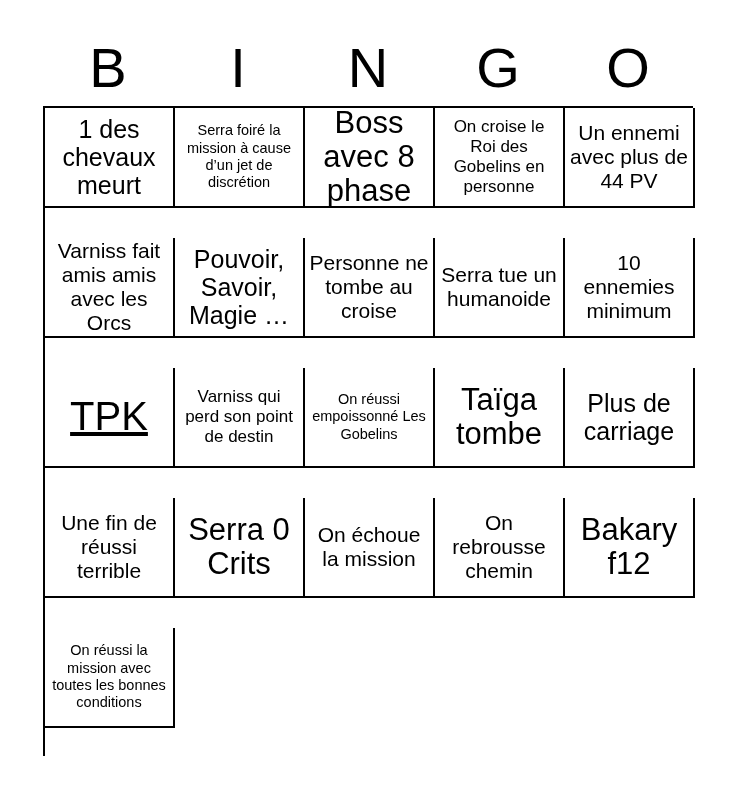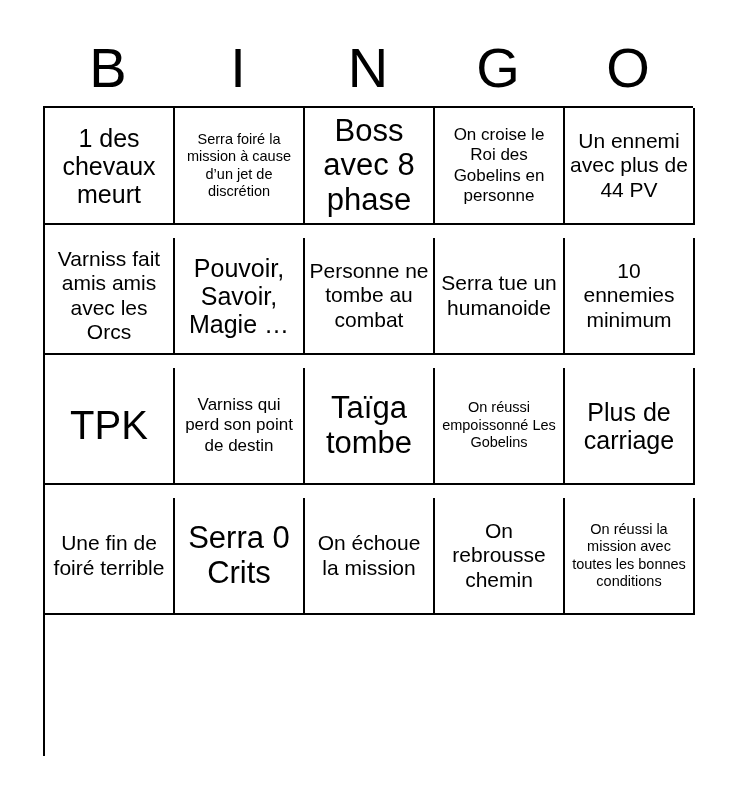--- a/index.html
+++ b/index.html
@@ -55,21 +55,21 @@
     height: 650px;
     border-top: 2px solid #000;
     border-left: 2px solid #000;
     box-sizing: border-box;
     display: grid;
     grid-template-columns: repeat(5, 130px);
     grid-template-rows: repeat(5, 130px);
   }
   .cell {
     width: 130px;
-    height: 117px;
+    height: 100px;
     box-sizing: border-box;
     border-right: 2px solid #000;
     border-bottom: 2px solid #000;
     display: flex;
     align-items: center;
     justify-content: center;
     text-align: center;
     padding: 2px 4px;
     overflow: hidden;
     background: #ffffff;
@@ -82,21 +82,21 @@
     overflow-wrap: break-word;
     hyphens: none;
   }
 
   
   .fs-xs  { font-size: 14.5px; line-height: 1.2; }
   .fs-s   { font-size: 17px;   line-height: 1.18; }
   .fs-m   { font-size: 21px;   line-height: 1.15; }
   .fs-l   { font-size: 25px;   line-height: 1.12; }
   .fs-xl  { font-size: 31px;   line-height: 1.1; }
-  .fs-xxl { font-size: 40px;   line-height: 1.08; }
+  .fs-xxl { font-size: 40px;   line-height: 1.08; text-decoration: underline; }
 </style>
 </head>
 <body>
 
 <div id="card">
 
   <div id="header">
     <div class="header-letter">B</div>
     <div class="header-letter">I</div>
     <div class="header-letter">N</div>
@@ -123,55 +123,58 @@
       <span class="cell-text fs-m">Un ennemi avec plus de 44 PV</span>
     </div>
     <div class="cell">
       <span class="cell-text fs-m">Varniss fait amis amis avec les Orcs</span>
     </div>
     <div class="cell">
       <span class="cell-text fs-l">Pouvoir, Savoir, Magie …</span>
     </div>
 
     <div class="cell">
-      <span class="cell-text fs-m">Personne ne tombe au combat</span>
+      <span class="cell-text fs-m">Personne ne tombe au croise</span>
     </div>
     <div class="cell">
       <span class="cell-text fs-m">Serra tue un humanoide</span>
     </div>
     <div class="cell">
       <span class="cell-text fs-m">10 ennemies minimum</span>
     </div>
     <div class="cell">
       <span class="cell-text fs-xxl">TPK</span>
     </div>
 
     <div class="cell">
       <span class="cell-text fs-s">Varniss qui perd son point de destin</span>
     </div>
     <div class="cell">
-      <span class="cell-text fs-xl">Taïga tombe</span>
+      <span class="cell-text fs-xs">On réussi empoissonné Les Gobelins</span>
     </div>
     <div class="cell">
-      <span class="cell-text fs-xs">On réussi empoissonné Les Gobelins</span>
+      <span class="cell-text fs-xl">Taïga tombe</span>
     </div>
     <div class="cell">
       <span class="cell-text fs-l">Plus de carriage</span>
     </div>
     <div class="cell">
-      <span class="cell-text fs-m">Une fin de foiré terrible</span>
+      <span class="cell-text fs-m">Une fin de réussi terrible</span>
     </div>
 
     <div class="cell">
       <span class="cell-text fs-xl">Serra 0 Crits</span>
     </div>
     <div class="cell">
       <span class="cell-text fs-m">On échoue la mission</span>
     </div>
     <div class="cell">
       <span class="cell-text fs-m">On rebrousse chemin</span>
     </div>
     <div class="cell">
+      <span class="cell-text fs-xl">Bakary f12</span>
+    </div>
+    <div class="cell">
       <span class="cell-text fs-xs">On réussi la mission avec toutes les bonnes conditions</span>
     </div>
 
   </div>
 </div>
 
 </body></html>

